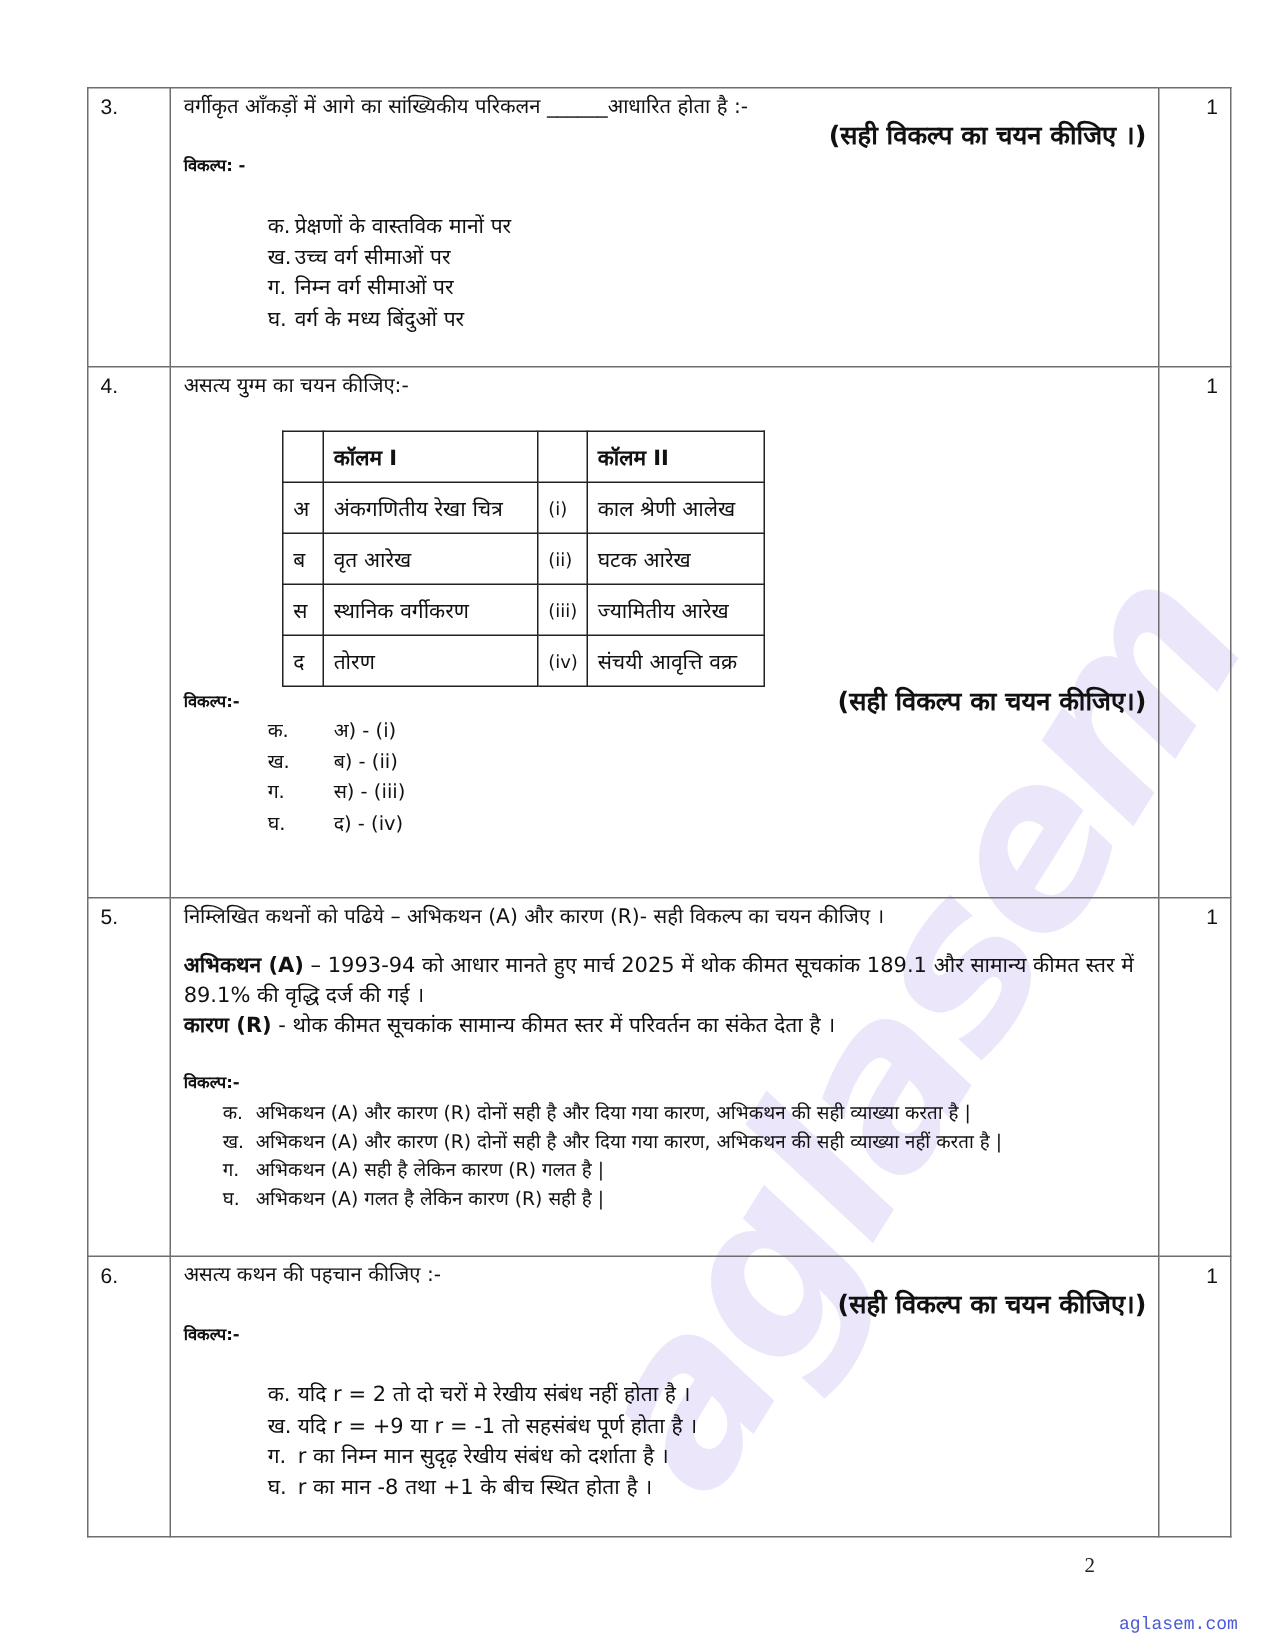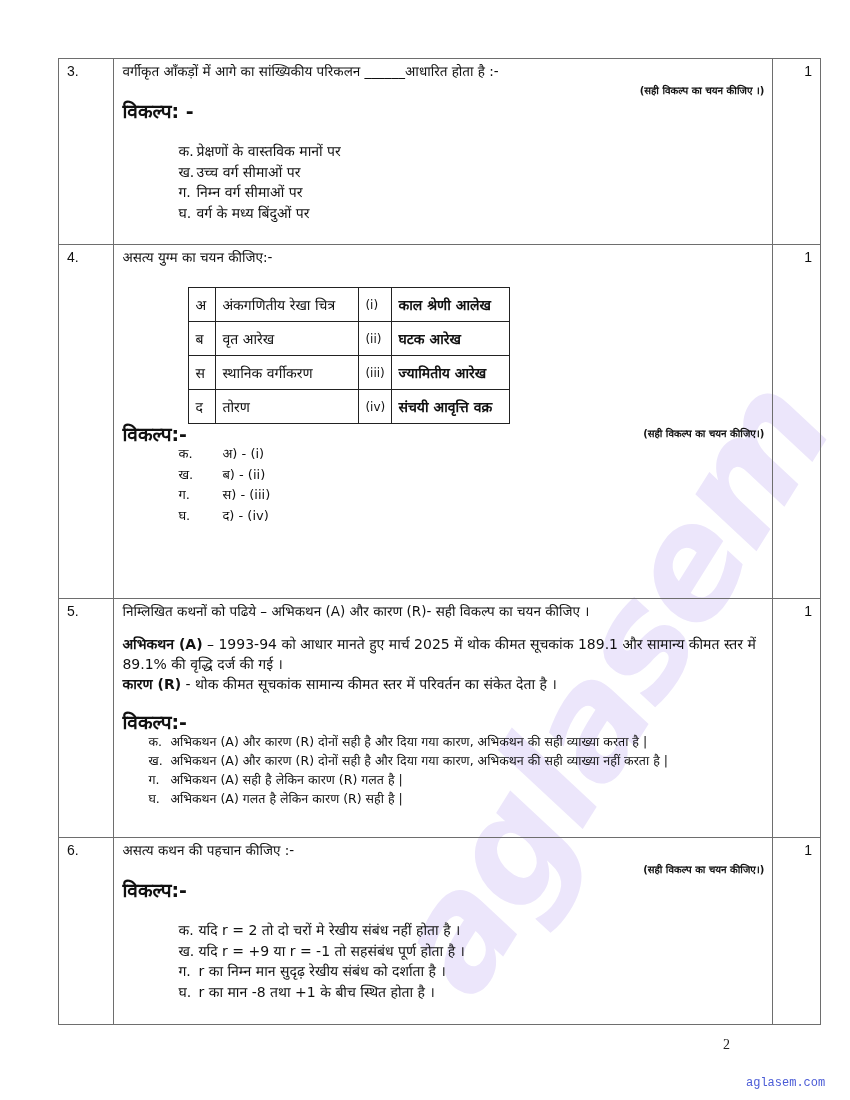--- a/index.html
+++ b/index.html
@@ -71,26 +71,26 @@
     .row3 td { height: 181px; }
     .row4 td { height: 349px; }
     .row5 td { height: 234px; }
     .row6 td { height: 182px; }
 
     .qtext { line-height: 19px; }
     .instruction {
       text-align: right;
       font-weight: bold;
       line-height: 20px;
-      font-size: 10px;
+      font-size: 17px;
     }
     .vikalp {
       font-weight: bold;
       line-height: 20px;
-      font-size: 19px;
+      font-size: 11px;
     }
     .opts {
       list-style: none;
       margin: 0;
       padding: 0;
     }
     .opts li {
       display: flex;
       line-height: 20.5px;
       font-size: 14px;
@@ -110,21 +110,21 @@
     table.match td {
       border: 1.5px solid #222;
       height: 33px;
       padding: 0 6px;
       vertical-align: middle;
       white-space: nowrap;
     }
     table.match td.c1 { width: 14px; }
     table.match td.c2 { width: 130px; }
     table.match td.c3 { width: 20px; font-size: 12px; }
-    table.match td.c4 { width: 105px; font-weight: bold; }
+    table.match td.c4 { width: 105px; }
     table.match tr.hdr td { font-weight: bold; }
 
     .q4-vrow {
       display: flex;
       justify-content: space-between;
       margin-top: 0;
       line-height: 20px;
     }
     .q4-opts { margin-left: 56px; font-size: 13px; }
     .q4-opts li { font-size: 13px; line-height: 20.5px; }
@@ -195,20 +195,26 @@
         </td>
         <td class="qmarks">1</td>
       </tr>
 
       <tr class="row4">
         <td class="qno">4.</td>
         <td class="qbody">
           <div class="qtext">असत्य युग्म का चयन कीजिए:-</div>
           <table class="match">
             <tbody>
+                <tr class="hdr">
+              <td class="c1"></td>
+              <td class="c2">कॉलम I</td>
+              <td class="c3"></td>
+              <td class="c4">कॉलम II</td>
+            </tr>
             <tr>
               <td class="c1">अ</td>
               <td class="c2">अंकगणितीय रेखा चित्र</td>
               <td class="c3">(i)</td>
               <td class="c4">काल श्रेणी आलेख</td>
             </tr>
             <tr>
               <td class="c1">ब</td>
               <td class="c2">वृत आरेख</td>
               <td class="c3">(ii)</td>

